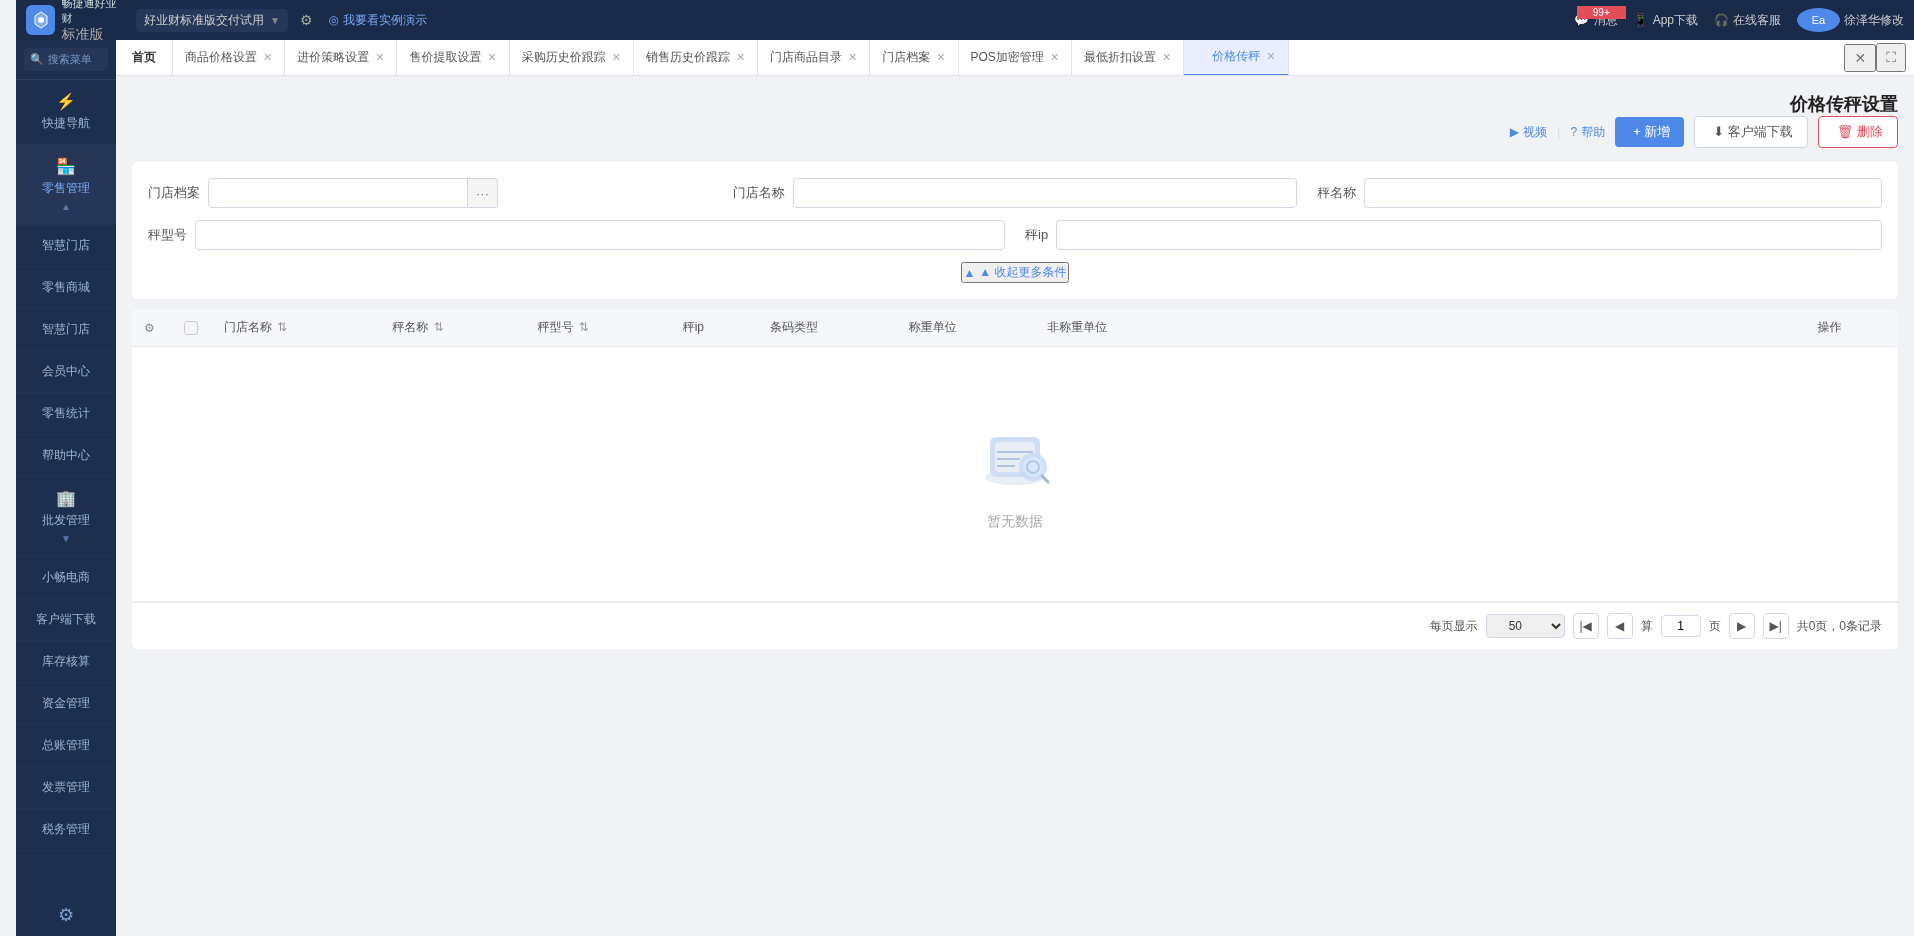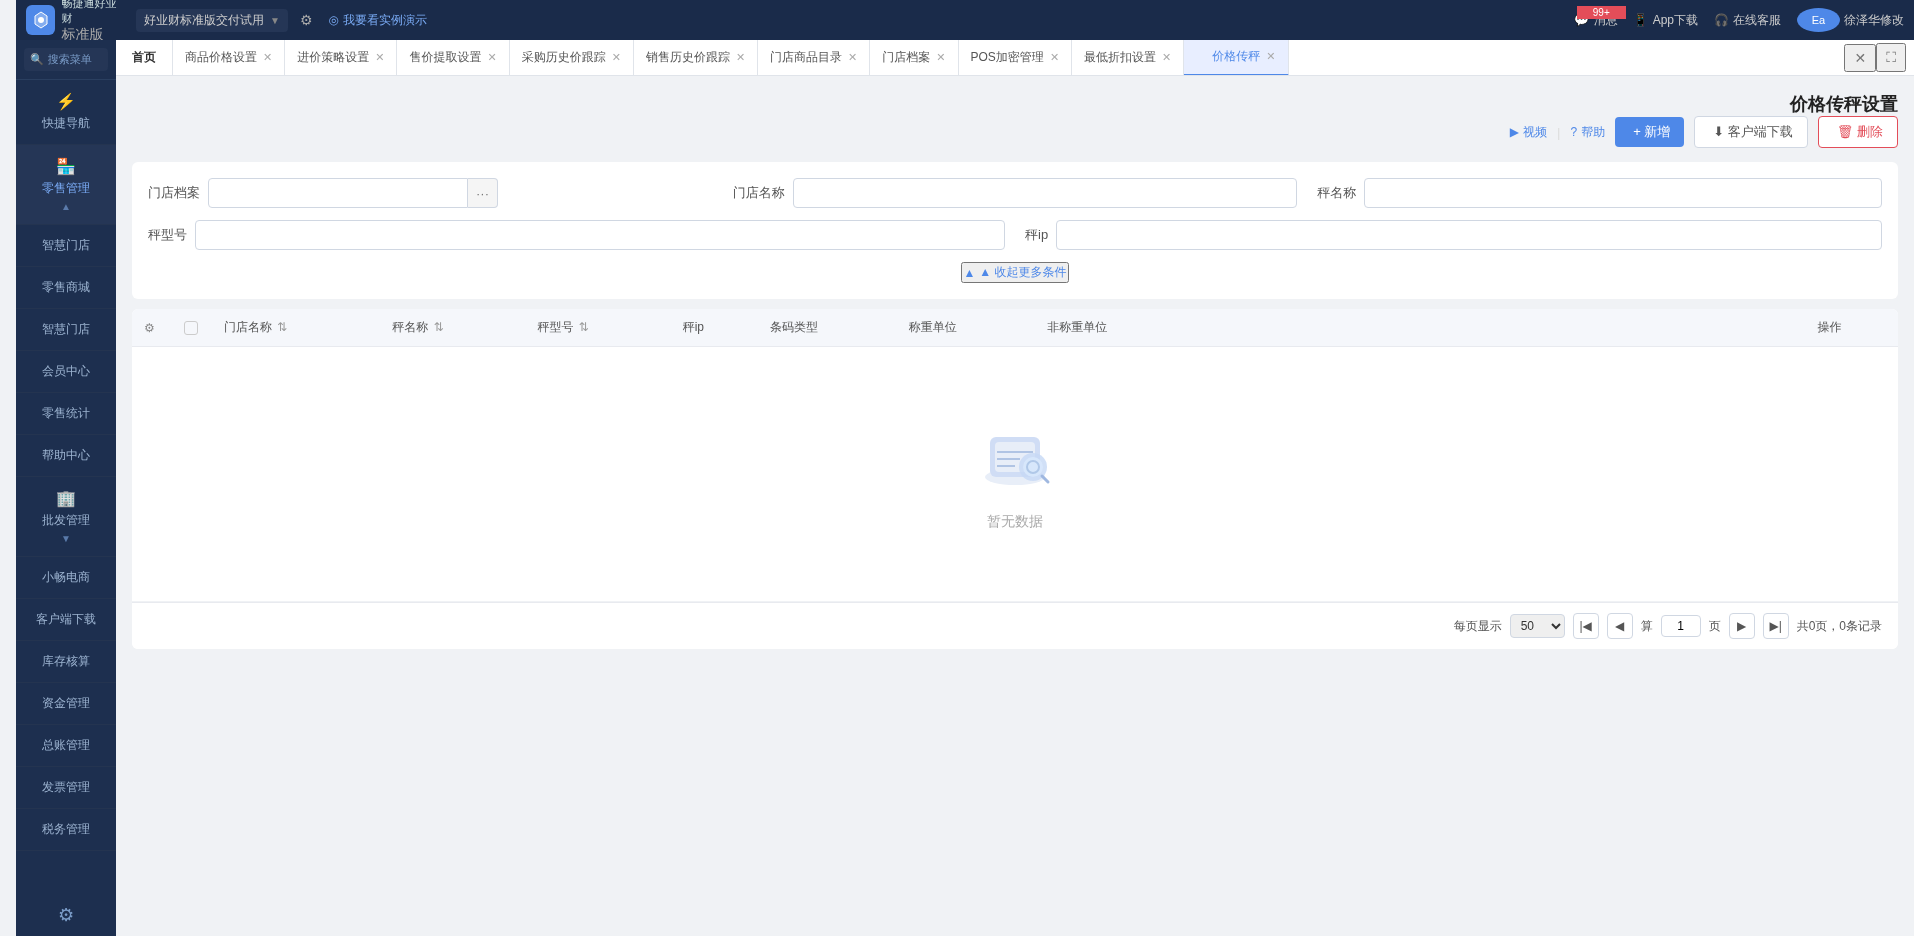--- a/index.html
+++ b/index.html
@@ -139,21 +139,21 @@
     .empty-icon { width: 100px; height: 80px; margin-bottom: 16px; }
     .empty-text { color: #aaa; font-size: 14px; }
 
     
     .pagination-bar {
       display: flex; align-items: center; justify-content: flex-end;
       padding: 10px 16px; background: #fff; border-top: 1px solid #e8eaef;
       gap: 8px; font-size: 12px; color: #555;
     }
     .page-size-select {
-      border: 1px solid #d0d7e2; border-radius: 4px; padding: 3px 6px;
+      border: 1px solid #d0d7e2; border-radius: 4px; padding: 3px 18px;
       font-size: 12px; color: #333; cursor: pointer;
     }
     .page-nav-btn {
       width: 26px; height: 26px; border: 1px solid #d0d7e2; border-radius: 4px;
       background: #fff; cursor: pointer; display: flex; align-items: center; justify-content: center;
       color: #555; font-size: 12px;
     }
     .page-input { width: 40px; text-align: center; border: 1px solid #d0d7e2; border-radius: 4px; padding: 3px; font-size: 12px; }
 
     

